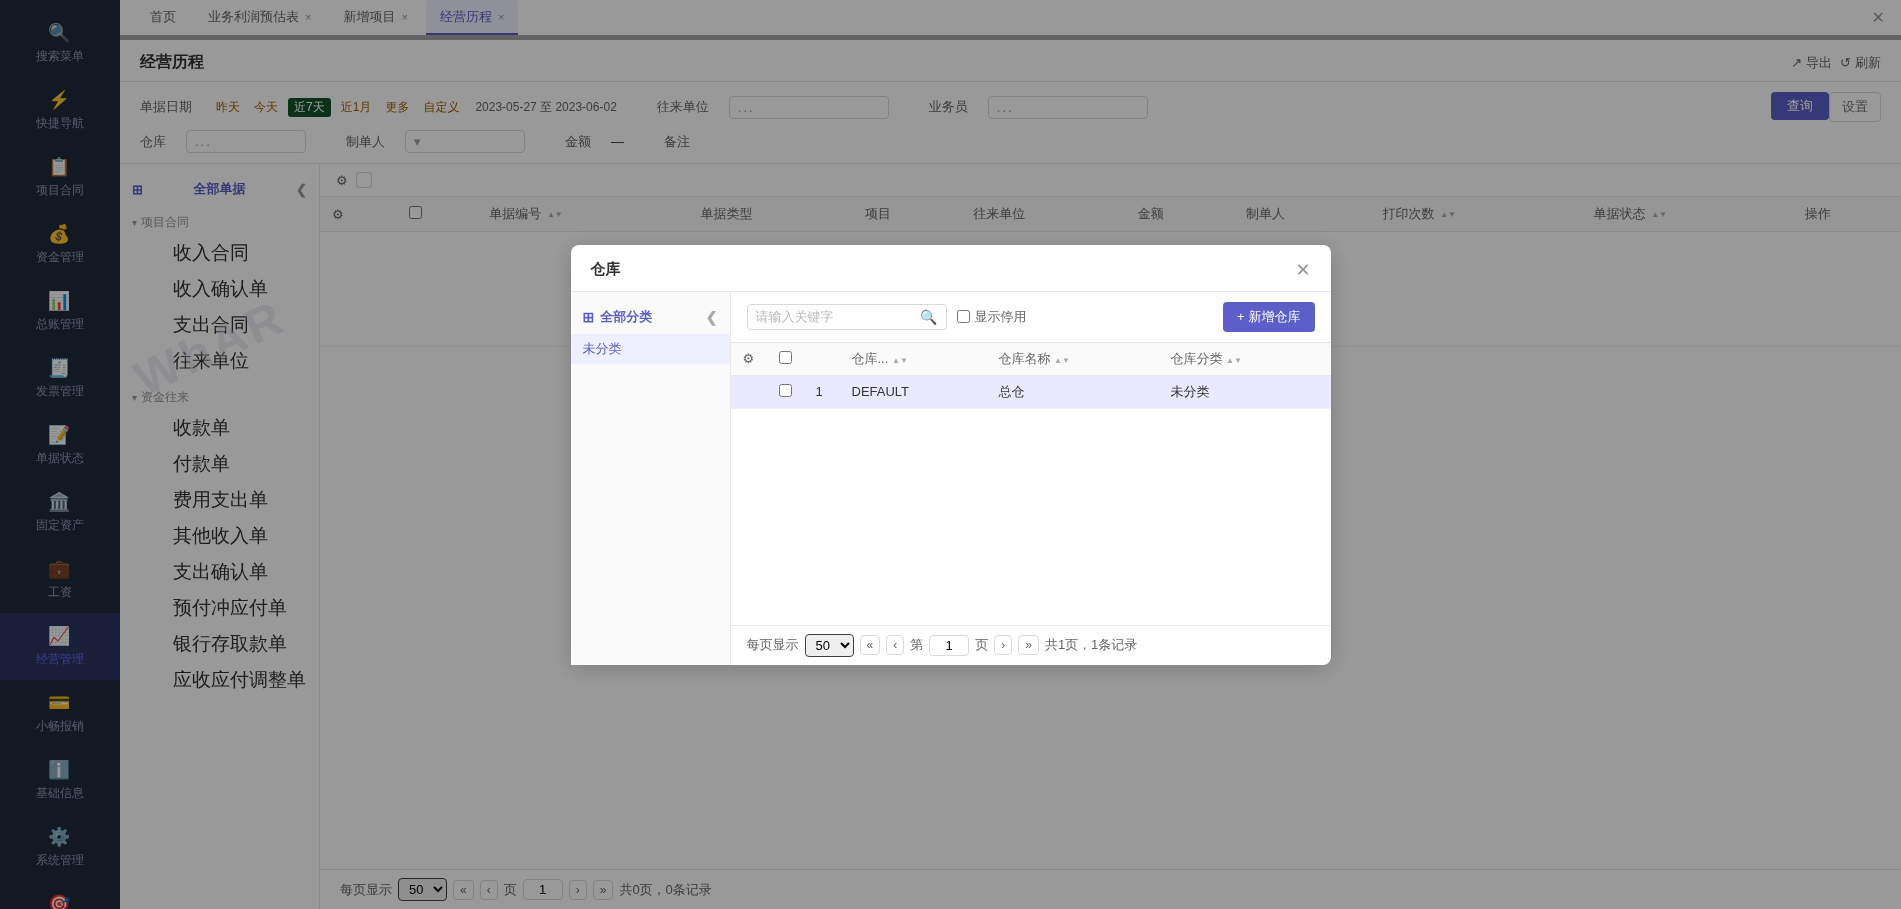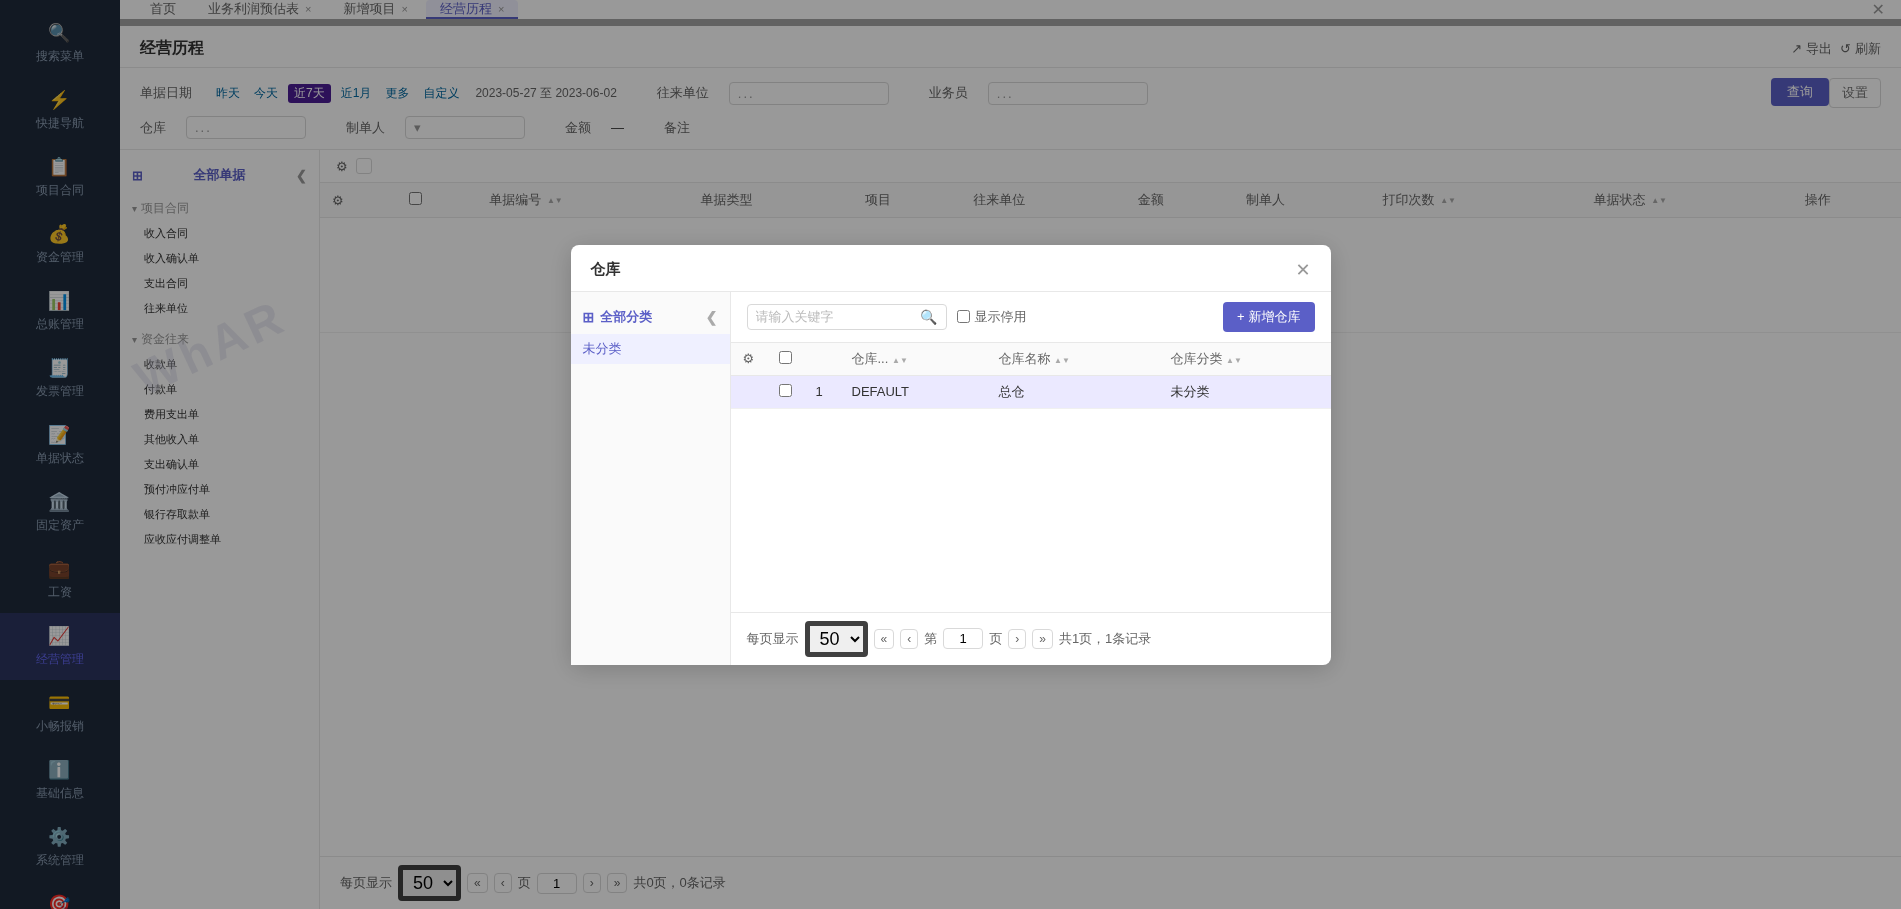--- a/index.html
+++ b/index.html
@@ -11,70 +11,70 @@
     
     .sidebar { width: 120px; background: #1e2a3b; display: flex; flex-direction: column; align-items: center; padding-top: 10px; flex-shrink: 0; }
     .sidebar-item { display: flex; flex-direction: column; align-items: center; width: 100%; padding: 12px 0; cursor: pointer; color: #8a9bb0; font-size: 12px; gap: 4px; }
     .sidebar-item.active { background: rgba(99,102,241,0.2); color: #6366f1; }
     .sidebar-item .icon { font-size: 18px; }
 
     
     .main-area { flex: 1; display: flex; flex-direction: column; overflow: hidden; }
 
     
-    .top-tabs { background: #fff; border-bottom: 7px solid #a3a3a3; display: flex; align-items: center; padding: 0 16px; height: 26px; gap: 4px; }
+    .top-tabs { background: #fff; border-bottom: 5px solid #a3a3a3; display: flex; align-items: center; padding: 0 16px; height: 40px; gap: 4px; }
     .tab { padding: 0 14px; height: 100%; display: flex; align-items: center; font-size: 13px; cursor: pointer; color: #666; border-bottom: 2px solid transparent; gap: 6px; }
     .tab.active { color: #5b5fc7; border-bottom: 2px solid #5b5fc7; background: #f0f0ff; border-radius: 4px 4px 0 0; }
     .tab .close { color: #999; font-size: 11px; }
 
     
     .page-header { background: #fff; padding: 12px 20px 8px; display: flex; align-items: center; justify-content: space-between; border-bottom: 1px solid #e8e8e8; }
     .page-title { font-size: 16px; font-weight: 600; color: #333; }
     .header-actions { display: flex; gap: 8px; }
     .btn-export, .btn-refresh { font-size: 13px; color: #666; cursor: pointer; display: flex; align-items: center; gap: 4px; }
 
     
     .filter-area { background: #fff; padding: 10px 20px; border-bottom: 1px solid #e8e8e8; }
     .filter-row { display: flex; align-items: center; gap: 20px; flex-wrap: wrap; margin-bottom: 8px; }
     .filter-label { color: #666; font-size: 13px; flex-shrink: 0; }
     .date-options { display: flex; gap: 6px; align-items: center; }
-    .date-opt { font-size: 12px; color: #0369a1; cursor: pointer; padding: 1px 4px; }
-    .date-opt.active { background: #4c1d95; color: #fff; border-radius: 3px; padding: 1px 6px; }
+    .date-opt { font-size: 12px; color: #a16207; cursor: pointer; padding: 1px 4px; }
+    .date-opt.active { background: #14532d; color: #fff; border-radius: 3px; padding: 1px 6px; }
     .date-range { font-size: 12px; color: #666; margin-left: 6px; }
     .filter-select { border: 1px solid #d9d9d9; border-radius: 4px; padding: 3px 8px; font-size: 13px; min-width: 120px; display: flex; align-items: center; justify-content: space-between; cursor: pointer; }
     .filter-dots { color: #999; letter-spacing: 2px; }
     .filter-right { margin-left: auto; display: flex; align-items: flex-start; }
     .btn-query { background: #5b5fc7; color: #fff; border: none; border-radius: 4px; padding: 5px 16px; cursor: pointer; font-size: 13px; }
     .btn-settings { border: 1px solid #d9d9d9; background: #fff; border-radius: 4px; padding: 5px 12px; cursor: pointer; font-size: 13px; color: #737373; }
 
     
     .filter-row2 { display: flex; align-items: center; gap: 20px; }
 
     
     .content-area { flex: 1; display: flex; overflow: hidden; }
 
     
     .left-nav { width: 200px; background: #fff; border-right: 1px solid #e8e8e8; overflow-y: auto; padding: 8px 0; flex-shrink: 0; }
     .left-nav-header { display: flex; align-items: center; justify-content: space-between; padding: 8px 12px; font-size: 13px; color: #5b5fc7; font-weight: 600; cursor: pointer; }
     .left-nav-header .collapse-btn { color: #999; cursor: pointer; }
     .left-nav-section { padding: 2px 0; }
     .left-nav-group { padding: 6px 12px 4px; font-size: 12px; color: #999; display: flex; align-items: center; gap: 4px; cursor: pointer; }
     .left-nav-group .arrow { font-size: 10px; }
-    .left-nav-item { padding: 5px 12px 5px 24px; font-size: 11px; color: #333; cursor: pointer; }
+    .left-nav-item { padding: 5px 12px 5px 24px; font-size: 19px; color: #333; cursor: pointer; margin-left: 29px; }
 
     
     .main-table-area { flex: 1; display: flex; flex-direction: column; overflow: hidden; background: #fff; }
     .main-table-toolbar { padding: 8px 16px; display: flex; align-items: center; gap: 8px; border-bottom: 1px solid #e8e8e8; }
     .main-table-toolbar .gear-icon { color: #666; cursor: pointer; }
     .main-table-toolbar .checkbox-placeholder { width: 16px; height: 16px; border: 1px solid #d9d9d9; border-radius: 3px; display: inline-block; }
     .table-wrapper { flex: 1; overflow: auto; }
     table { width: 100%; border-collapse: collapse; font-size: 13px; }
     th { background: #fafafa; border-bottom: 1px solid #e8e8e8; padding: 8px 12px; text-align: left; font-weight: 500; color: #666; white-space: nowrap; }
     td { border-bottom: 1px solid #f0f0f0; padding: 8px 12px; }
-    .page-select { border: 5px solid #404040; border-radius: 4px; padding: 2px 6px; font-size: 18px; }
+    .page-select { border: 1px solid #404040; border-radius: 4px; padding: 2px 6px; font-size: 13px; }
     .page-btn { border: 1px solid #d9d9d9; border-radius: 4px; padding: 2px 6px; cursor: pointer; background: #fff; font-size: 12px; color: #666; }
     .page-input { border: 1px solid #d9d9d9; border-radius: 4px; padding: 2px 6px; width: 40px; text-align: center; font-size: 13px; }
     .empty-tip { text-align: center; padding: 40px; color: #999; }
 
     
     .bottom-bar { background: #fff; border-top: 1px solid #e8e8e8; padding: 8px 20px; display: flex; align-items: center; justify-content: space-between; font-size: 13px; color: #666; }
     .bottom-pagination { display: flex; align-items: center; gap: 6px; }
 
     
     .modal-overlay { position: fixed; top: 0; left: 0; width: 100%; height: 100%; background: rgba(0,0,0,0.4); display: flex; align-items: center; justify-content: center; z-index: 1000; }

